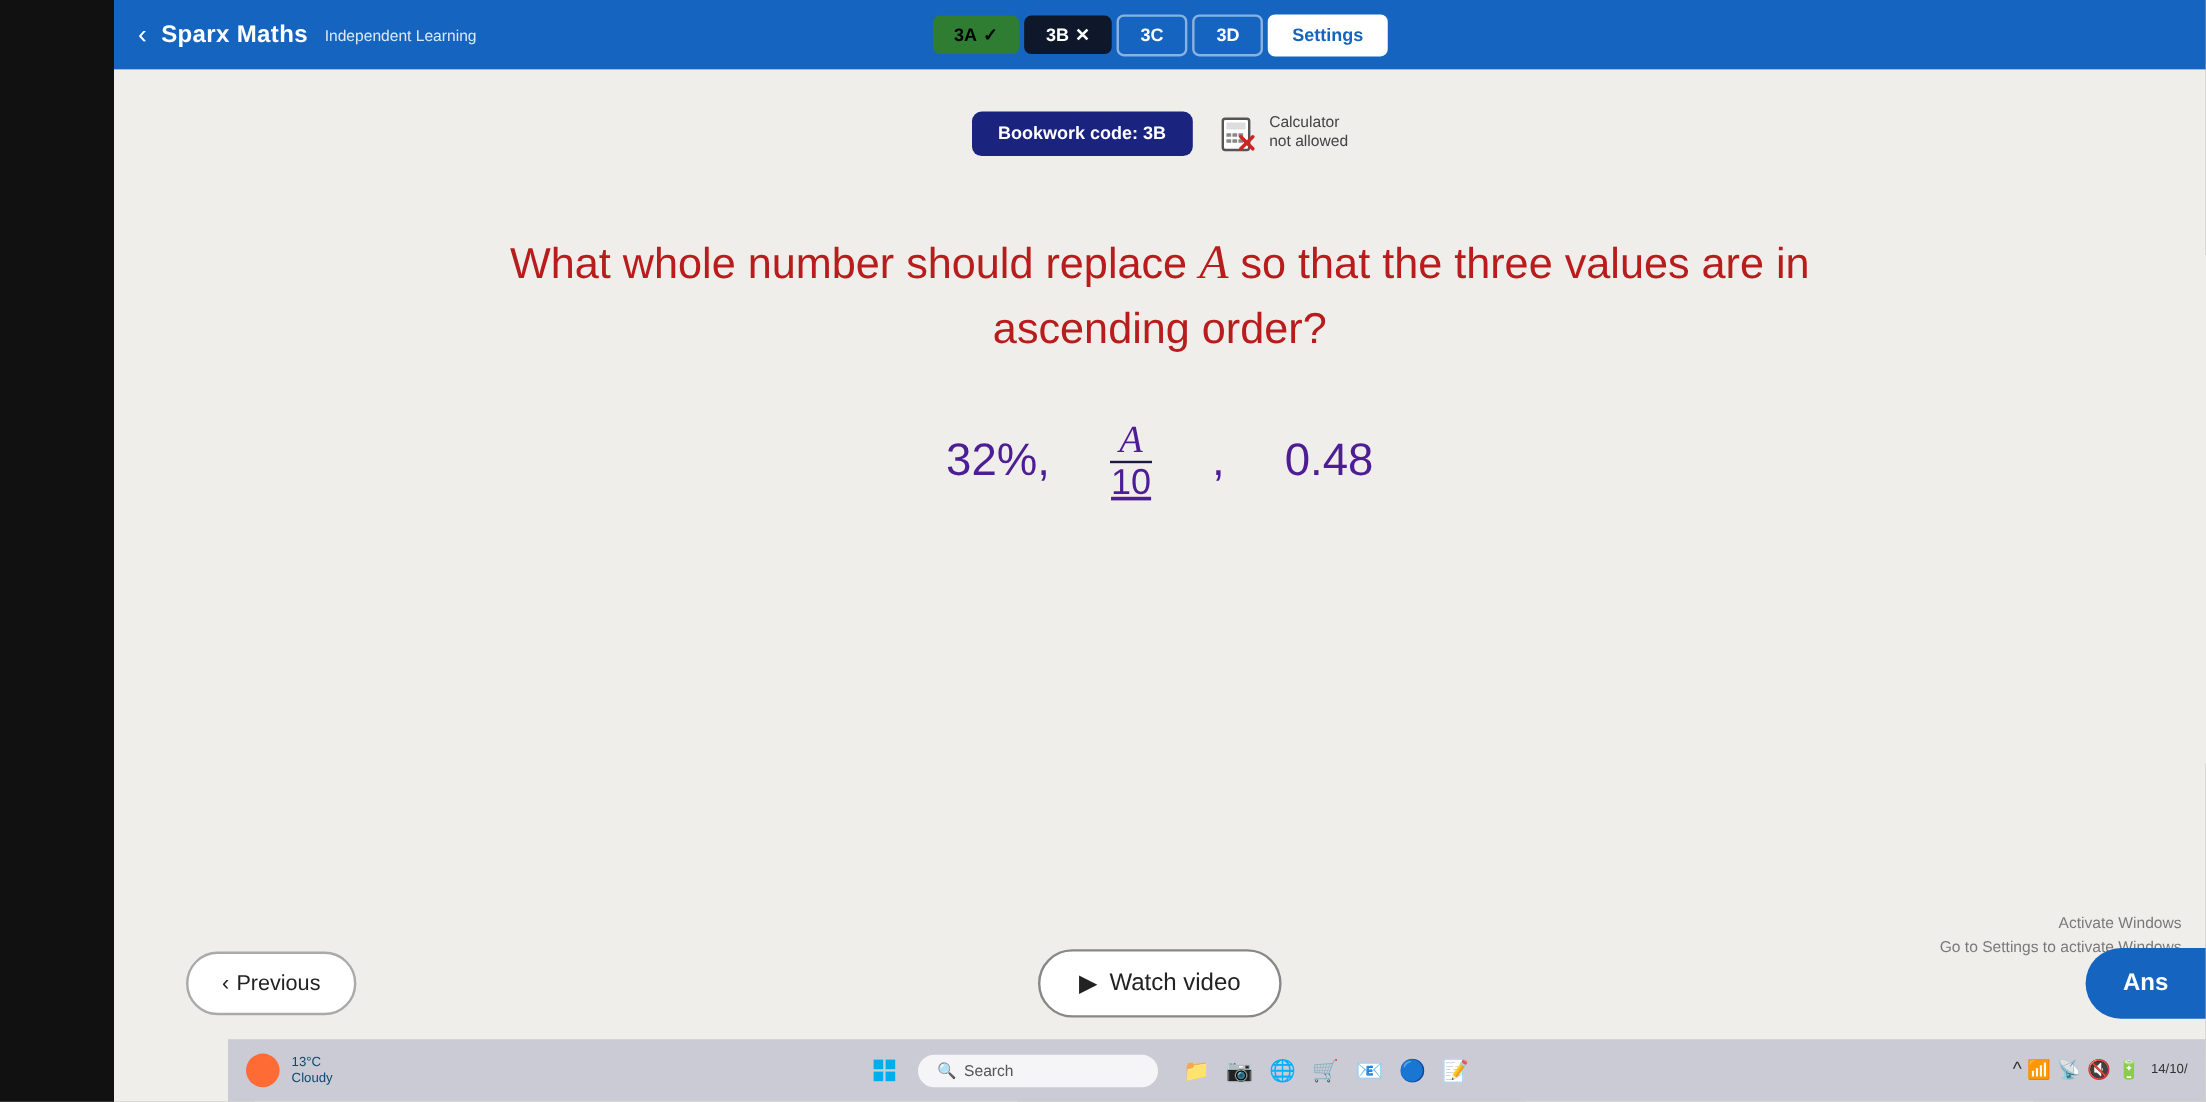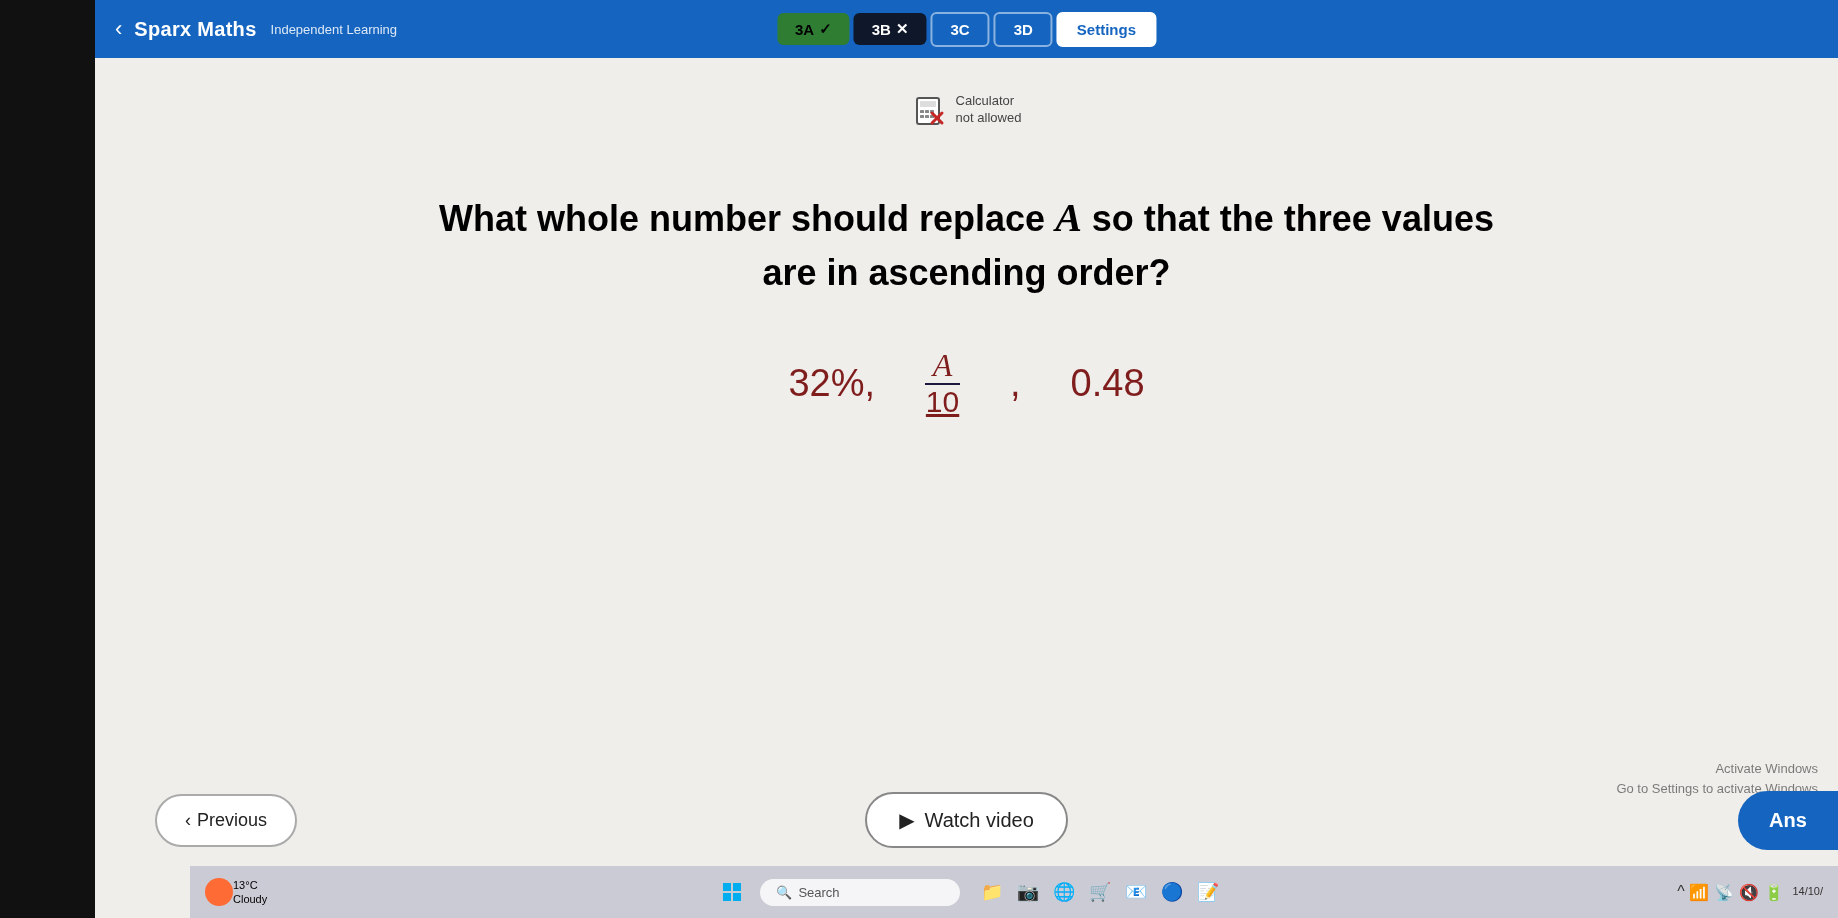--- a/index.html
+++ b/index.html
@@ -165,40 +165,40 @@
       display: flex;
       flex-direction: column;
       align-items: center;
       justify-content: center;
       margin-top: 60px;
       padding: 0 100px;
     }
 
     .question-text {
       font-size: 36px;
-      color: #000000;
+      color: #b91c1c;
       text-align: center;
       line-height: 1.45;
-      font-weight: 700;
+      font-weight: 400;
       max-width: 1100px;
     }
 
     .question-text em {
       font-style: italic;
       font-family: Georgia, serif;
       font-size: 40px;
     }
 
     .math-expression {
       display: flex;
       align-items: center;
       gap: 50px;
       margin-top: 50px;
       font-size: 38px;
-      color: #7f1d1d;
+      color: #4c1d95;
       font-weight: 500;
     }
 
     .fraction {
       display: inline-flex;
       flex-direction: column;
       align-items: center;
       font-size: 30px;
       line-height: 1;
       gap: 2px;
@@ -305,23 +305,23 @@
 
     .taskbar-left {
       display: flex;
       align-items: center;
       gap: 8px;
     }
 
     .weather-widget {
       display: flex;
       align-items: center;
-      gap: 0;
+      gap: 10px;
       font-size: 12px;
-      color: #000000;
+      color: #0c4a6e;
     }
 
     .weather-icon {
       width: 28px;
       height: 28px;
       background: #ff6b35;
       border-radius: 50%;
       display: flex;
       align-items: center;
       justify-content: center;
@@ -443,20 +443,23 @@
       </div>
       <div class="tab tab-summary">
         <span>Settings</span>
       </div>
     </div>
   </div>
 
   <div class="main-content">
 
     <div class="bookwork-area">
+      <button class="bookwork-code-btn">
+        <span>Bookwork code: 3B</span>
+      </button>
 
       <div class="calculator-notice">
         <div class="calc-icon">
           <svg viewBox="0 0 32 32" fill="none" xmlns="http://www.w3.org/2000/svg">
             <rect x="3" y="3" width="22" height="26" rx="2" stroke="#555" stroke-width="2" fill="white"></rect>
             <rect x="6" y="6" width="16" height="6" rx="1" fill="#ddd"></rect>
             <rect x="6" y="15" width="4" height="3" rx="0.5" fill="#888"></rect>
             <rect x="11" y="15" width="4" height="3" rx="0.5" fill="#888"></rect>
             <rect x="16" y="15" width="4" height="3" rx="0.5" fill="#888"></rect>
             <rect x="6" y="20" width="4" height="3" rx="0.5" fill="#888"></rect>

